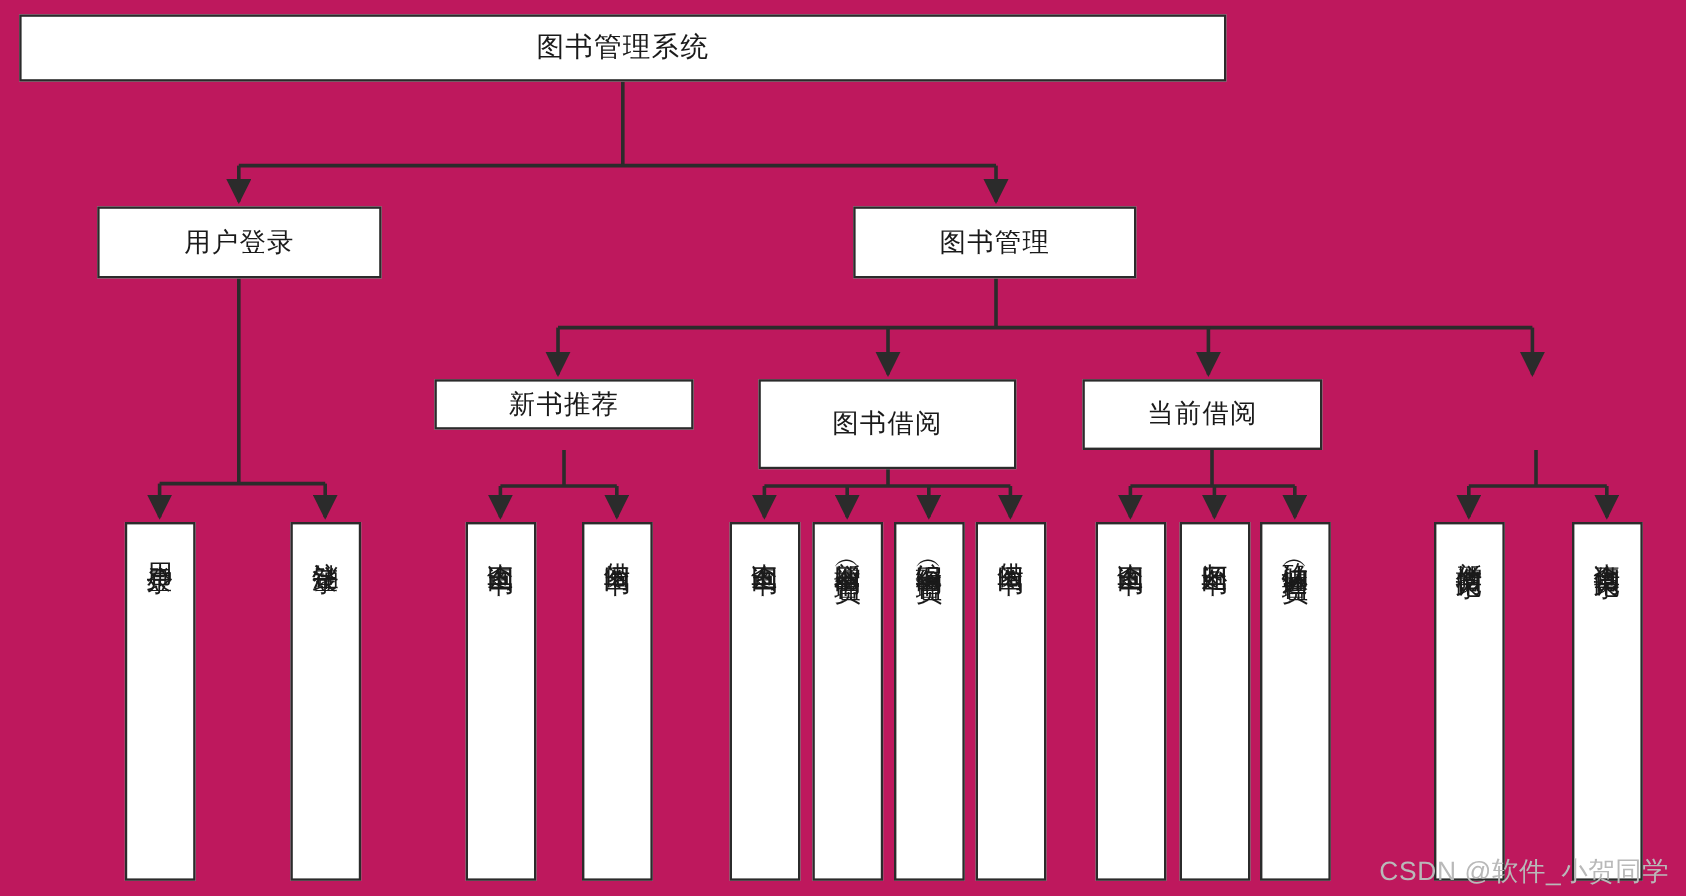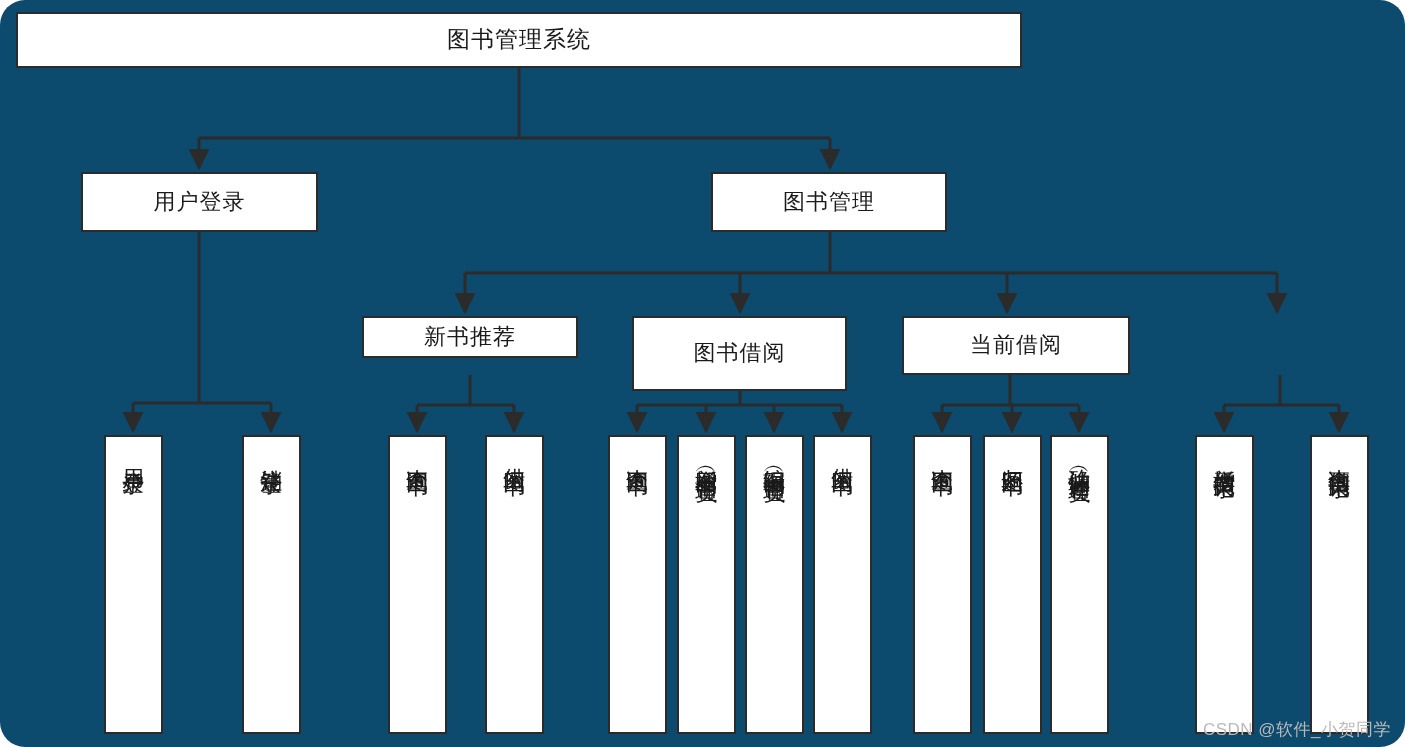--- a/index.html
+++ b/index.html
@@ -7,23 +7,22 @@
     padding: 0;
     background: #ffffff;
   }
   body {
     font-family: "Liberation Sans", "DejaVu Sans", sans-serif;
   }
   #canvas {
     position: relative;
     width: 1405px;
     height: 747px;
-    background: #0c4a6e;
+    background: #be185d;
     overflow: hidden;
-    border-radius: 25px;
   }
   #edges {
     position: absolute;
     left: 0;
     top: 0;
     width: 1405px;
     height: 747px;
     pointer-events: none;
   }
   .node {
@@ -55,21 +54,21 @@
     white-space: nowrap;
     letter-spacing: 2px;
   }
   .node.root {
     font-size: 23px;
   }
   .watermark {
     position: absolute;
     right: 14px;
     bottom: 6px;
-    font-size: 17px;
+    font-size: 22px;
     color: #b9b9b9;
     letter-spacing: 0.5px;
     z-index: 3;
     white-space: nowrap;
   }
 </style>
 </head>
 <body>
 
 <div id="canvas">
@@ -134,21 +133,21 @@
   <div class="node horiz" style="left:711px; top:172px; width:236px; height:60px;">
     <span>图书管理</span>
   </div>
 
   <div class="node horiz" style="left:362px; top:316px; width:216px; height:42px;">
     <span>新书推荐</span>
   </div>
   <div class="node horiz" style="left:632px; top:316px; width:215px; height:75px;">
     <span>图书借阅</span>
   </div>
-  <div class="node horiz" style="left:902px; top:316px; width:228px; height:59px;">
+  <div class="node horiz" style="left:902px; top:316px; width:200px; height:59px;">
     <span>当前借阅</span>
   </div>
 
   <div class="node vert" style="left:104px; top:435px; width:59px; height:299px;">
     <span class="vtext">用户登录</span>
   </div>
   <div class="node vert" style="left:242px; top:435px; width:59px; height:299px;">
     <span class="vtext">注销登录</span>
   </div>
   <div class="node vert" style="left:388px; top:435px; width:59px; height:299px;">

